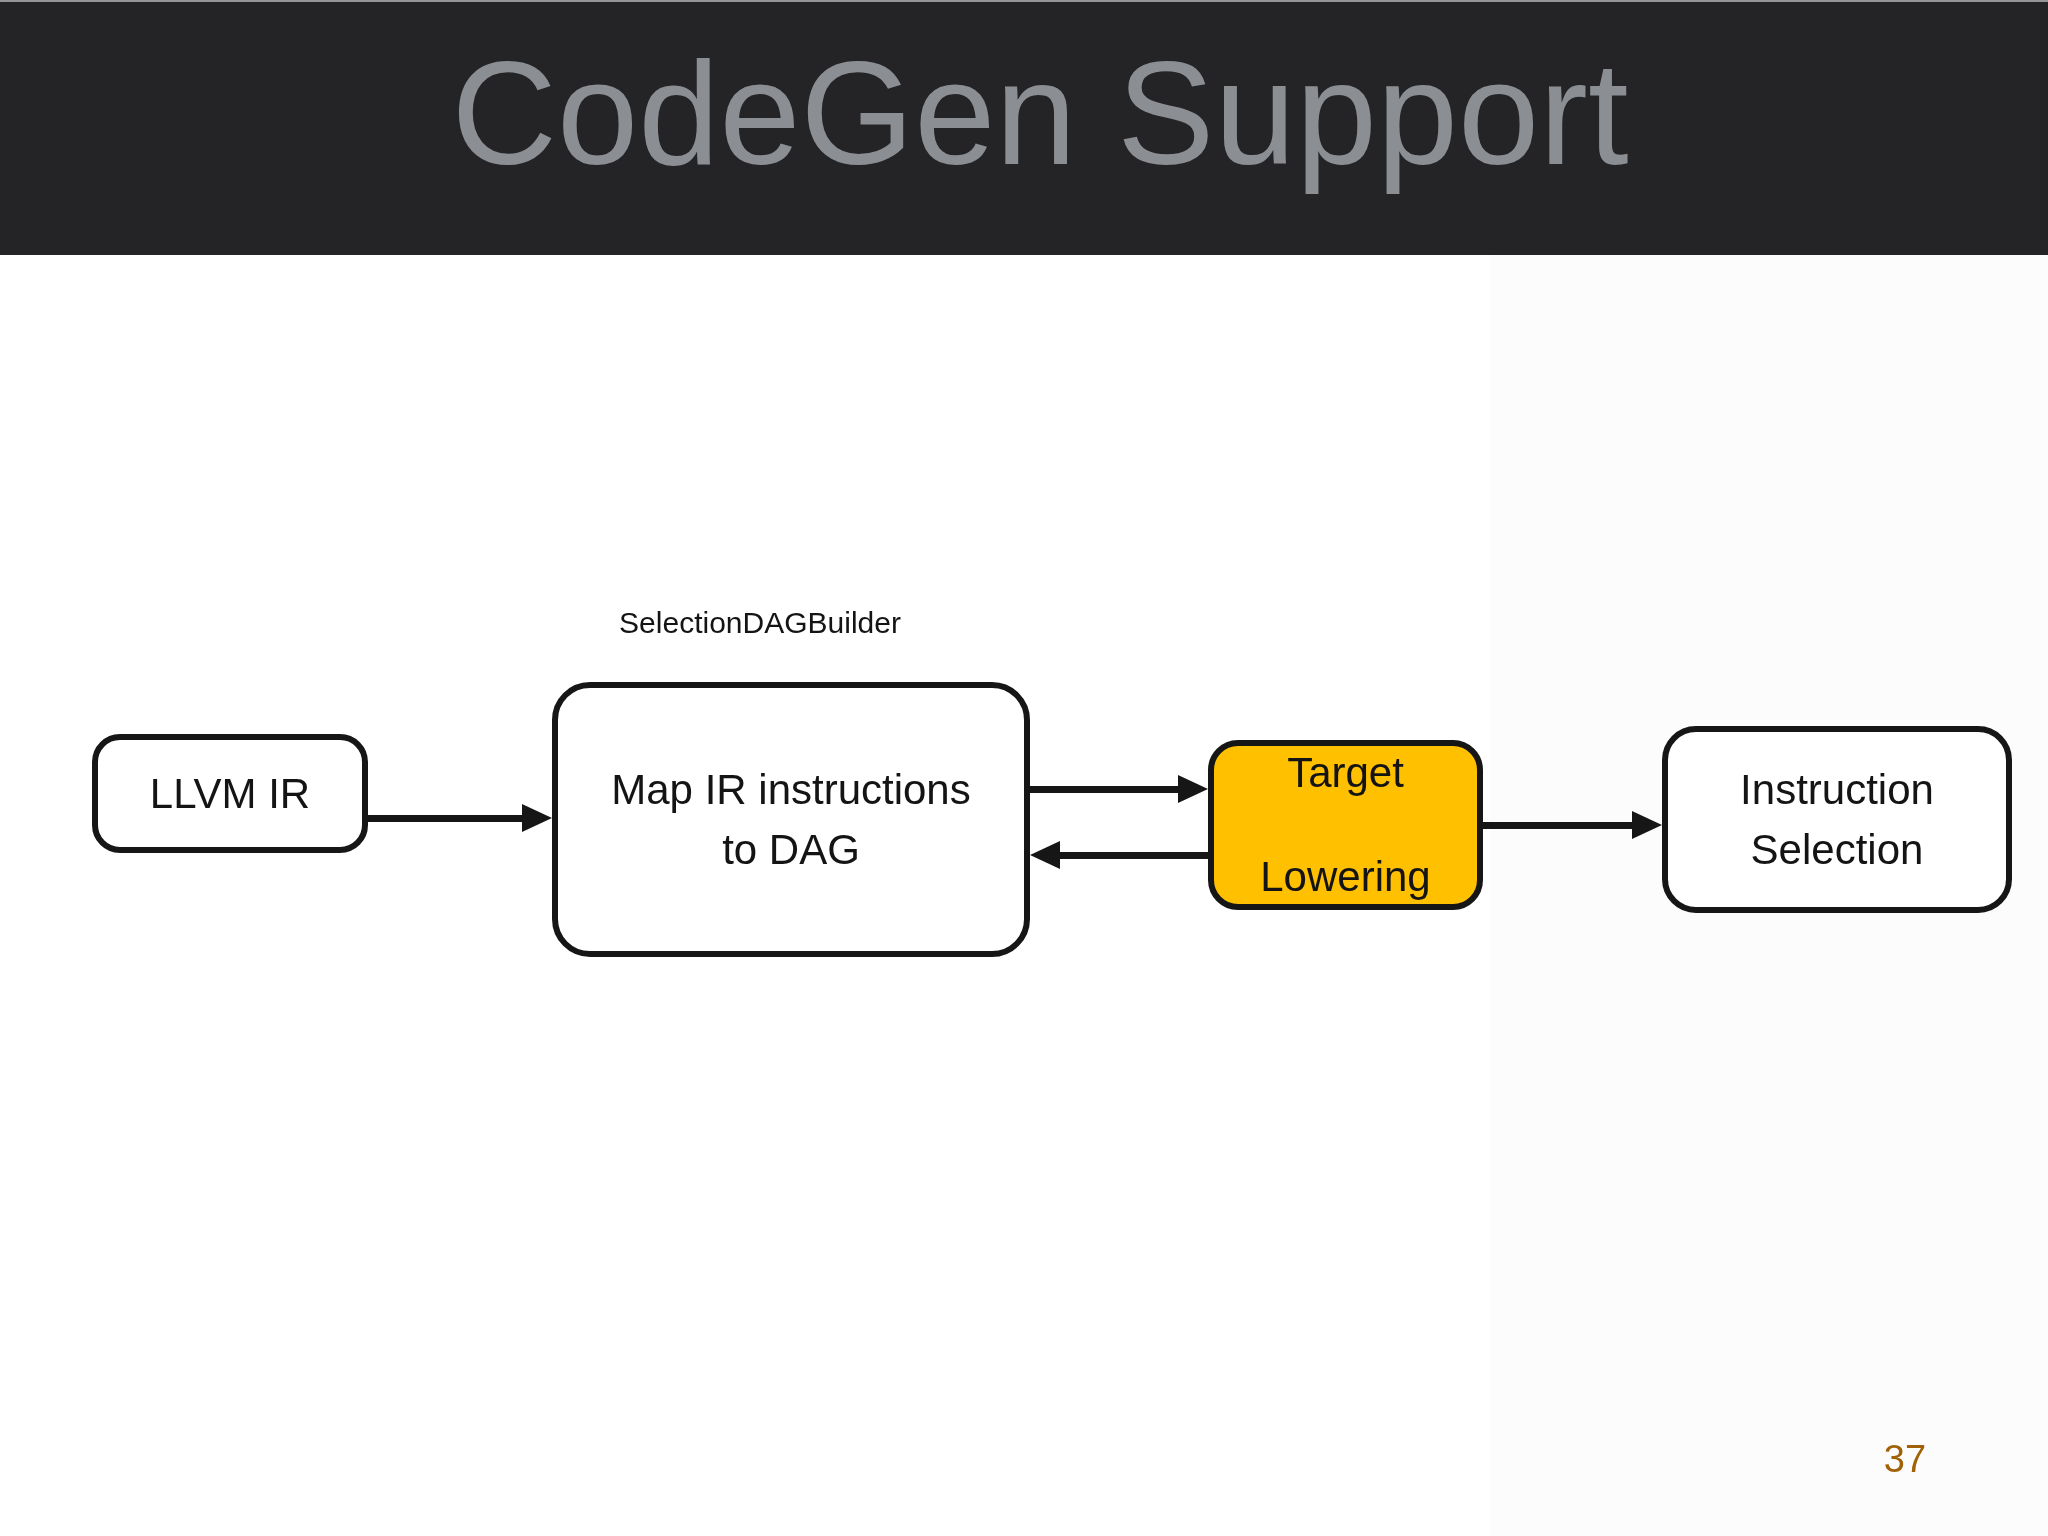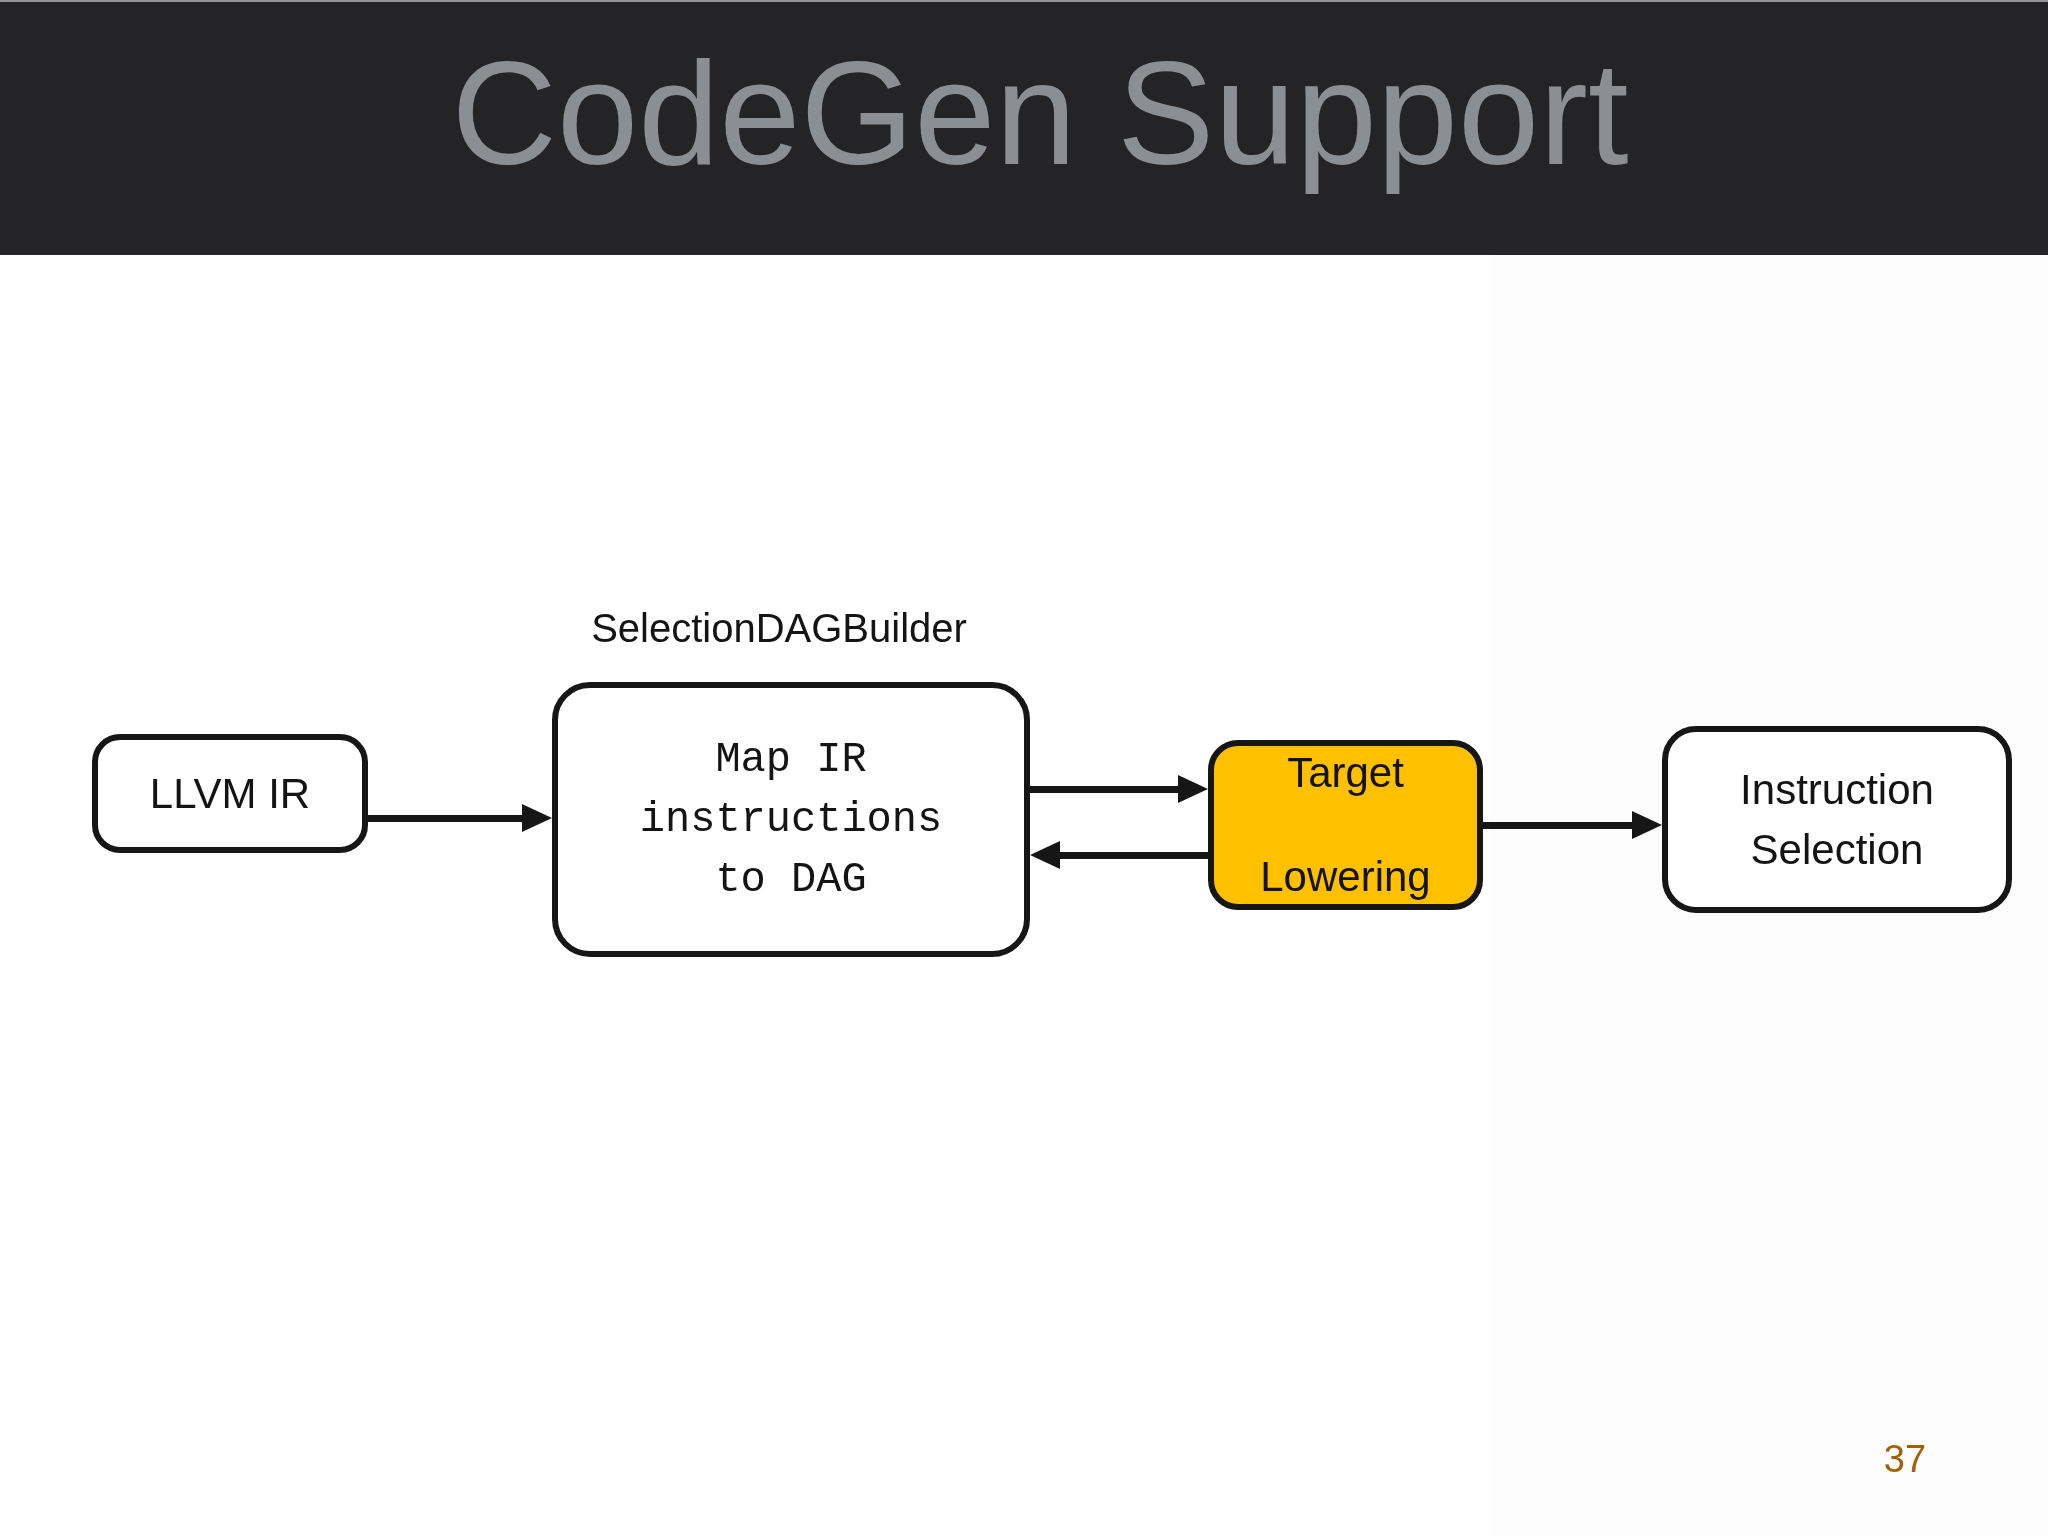--- a/index.html
+++ b/index.html
@@ -51,31 +51,31 @@
     display: flex;
     flex-direction: column;
     align-items: center;
     justify-content: center;
     text-align: center;
     color: #141414;
     font-size: 42px;
     line-height: 60px;
   }
   .node-llvm   { left: 92px;   top: 734px; width: 276px; height: 119px; border-radius: 28px; }
-  .node-map    { left: 552px;  top: 682px; width: 478px; height: 275px; border-radius: 38px; font-family: Liberation Mono, monospace; }
+  .node-map    { left: 552px;  top: 682px; width: 478px; height: 275px; border-radius: 38px; }
   .node-target { left: 1208px; top: 740px; width: 275px; height: 170px; border-radius: 30px;
                  background: #ffc000; gap: 44px; }
   .node-instr  { left: 1662px; top: 726px; width: 350px; height: 187px; border-radius: 34px; }
 
   .builder-label {
     position: absolute;
-    left: 540px; top: 606px;
+    left: 521px; top: 606px;
     width: 478px;
     text-align: center;
-    font-size: 40px;
+    font-size: 30px;
     color: #141414;
   }
 
   
   .arrow-line {
     position: absolute;
     height: 7px;
     background: #161616;
   }
   .arrow-head {

